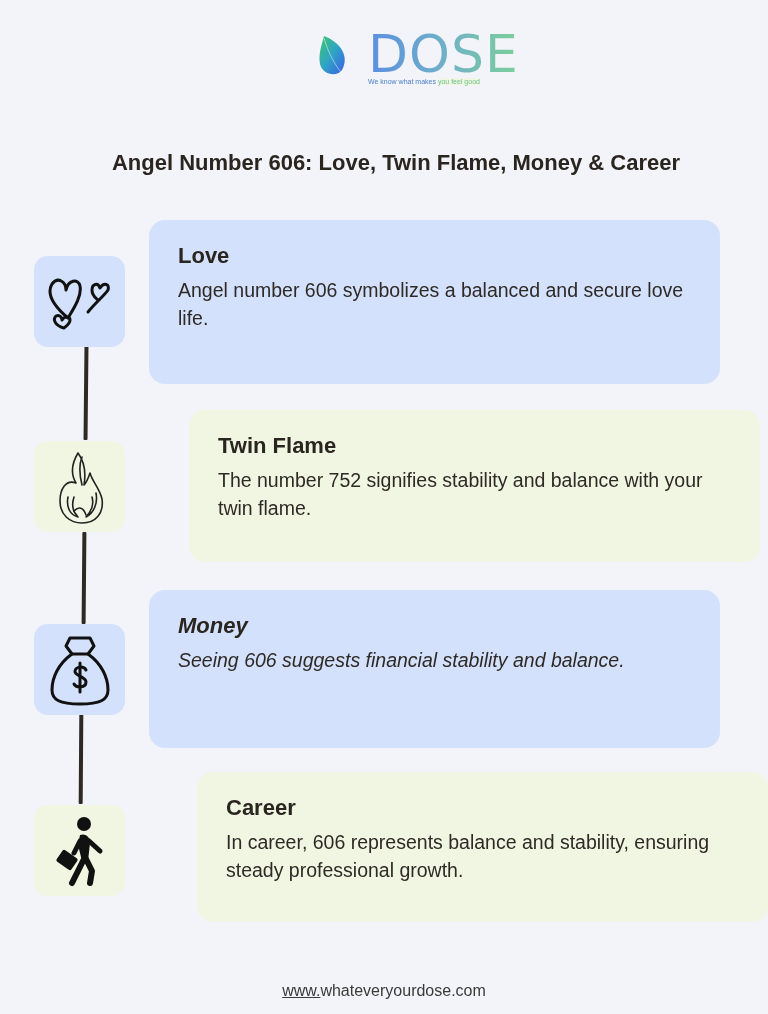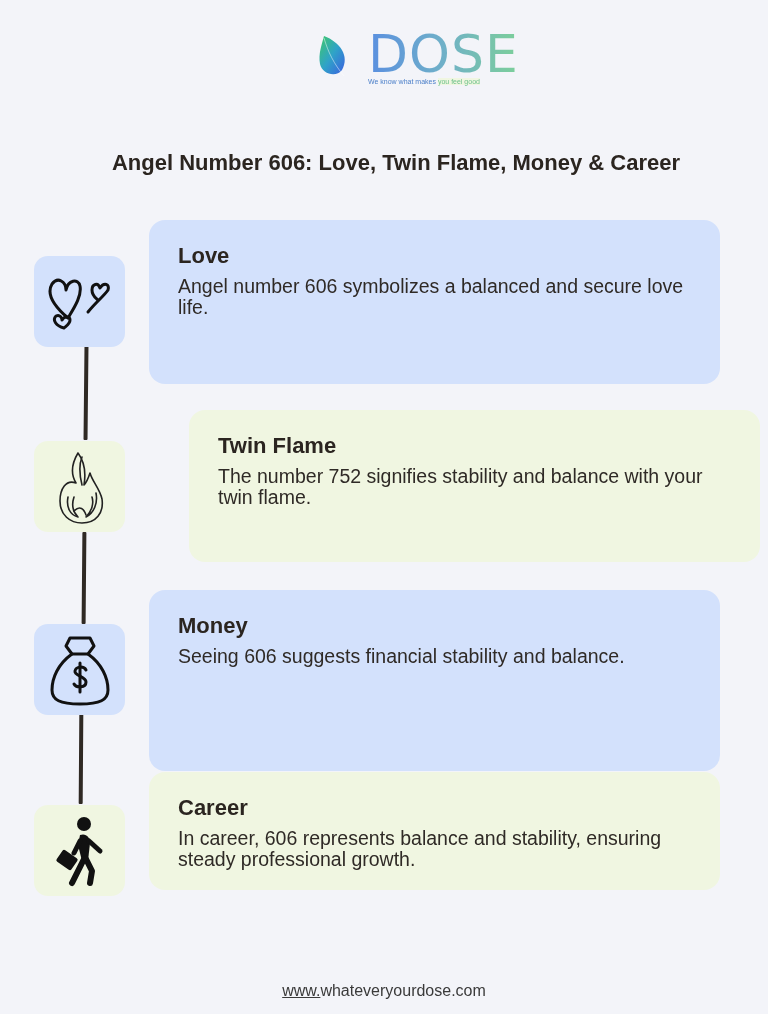--- a/index.html
+++ b/index.html
@@ -40,21 +40,21 @@
     position: absolute; left: 34px; width: 91px; height: 91px;
     border-radius: 14px; display: flex; align-items: center; justify-content: center;
   }
   .blue { background: #d3e1fc; }
   .green { background: #f0f6e1; }
   .card {
     position: absolute; left: 149px; width: 571px; border-radius: 16px;
     box-sizing: border-box; padding: 22px 28px 0 29px;
   }
   .card-title { font-size: 22px; font-weight: bold; color: #2b2520; margin: 0 0 6px 0; line-height: 28px; }
-  .card-body { font-size: 19.5px; line-height: 21px; color: #2f2a26; }
+  .card-body { font-size: 19.5px; line-height: 28px; color: #2f2a26; }
   .footer {
     position: absolute; left: 0; width: 768px; top: 982px; text-align: center;
     font-size: 16px; color: #3a3a3a;
   }
   .footer .u { text-decoration: underline; }
 </style>
 </head>
 <body>
 
 <div class="logo">
@@ -106,34 +106,34 @@
 </div>
 
 <div class="icon-box blue" style="top:624px;">
   <svg width="64" height="72" viewBox="0 0 64 72" fill="none" stroke="#111" stroke-width="3" stroke-linecap="round" stroke-linejoin="round">
     <path d="M22 4 L42 4 L46 12 L40 20 L24 20 L18 12 Z"></path>
     <path d="M24 20 C10 30 4 44 4 56 C4 66 12 70 32 70 C52 70 60 66 60 56 C60 44 54 30 40 20"></path>
     <path d="M38 36 C36 32 28 32 27 37 C26 42 38 42 38 48 C38 54 28 54 26 50"></path>
     <line x1="32" y1="29" x2="32" y2="58"></line>
   </svg>
 </div>
-<div class="card blue" style="top:590px; height:181px;">
+<div class="card blue" style="top:590px; height:158px;font-style:italic;">
   <div class="card-title">Money</div>
   <div class="card-body">Seeing 606 suggests financial stability and balance.</div>
 </div>
 
 <div class="icon-box green" style="top:805px;">
   <svg width="56" height="72" viewBox="0 0 56 72" fill="#111" stroke="#111" stroke-linecap="round" stroke-linejoin="round">
     <circle cx="32" cy="9" r="7" stroke="none"></circle>
     <path d="M28 20 C34 18 38 22 38 28 L36 46 L30 46 L26 30 Z" stroke="none"></path>
     <path d="M37 26 L48 36" stroke-width="5" fill="none"></path>
     <path d="M28 26 L22 38" stroke-width="5" fill="none"></path>
     <path d="M32 44 L26 56 L20 68" stroke-width="6" fill="none"></path>
     <path d="M34 44 L40 56 L38 68" stroke-width="6" fill="none"></path>
     <rect x="6" y="38" width="18" height="14" rx="2" transform="rotate(35 15 45)" stroke="none"></rect>
   </svg>
 </div>
-<div class="card green" style="top:772px; height:118px;">
+<div class="card green" style="top:772px; height:150px;margin-left:48px;">
   <div class="card-title">Career</div>
   <div class="card-body">In career, 606 represents balance and stability, ensuring steady professional growth.</div>
 </div>
 
 <div class="footer"><span class="u">www.</span><span>whateveryourdose.com</span></div>
 
 </body></html>

